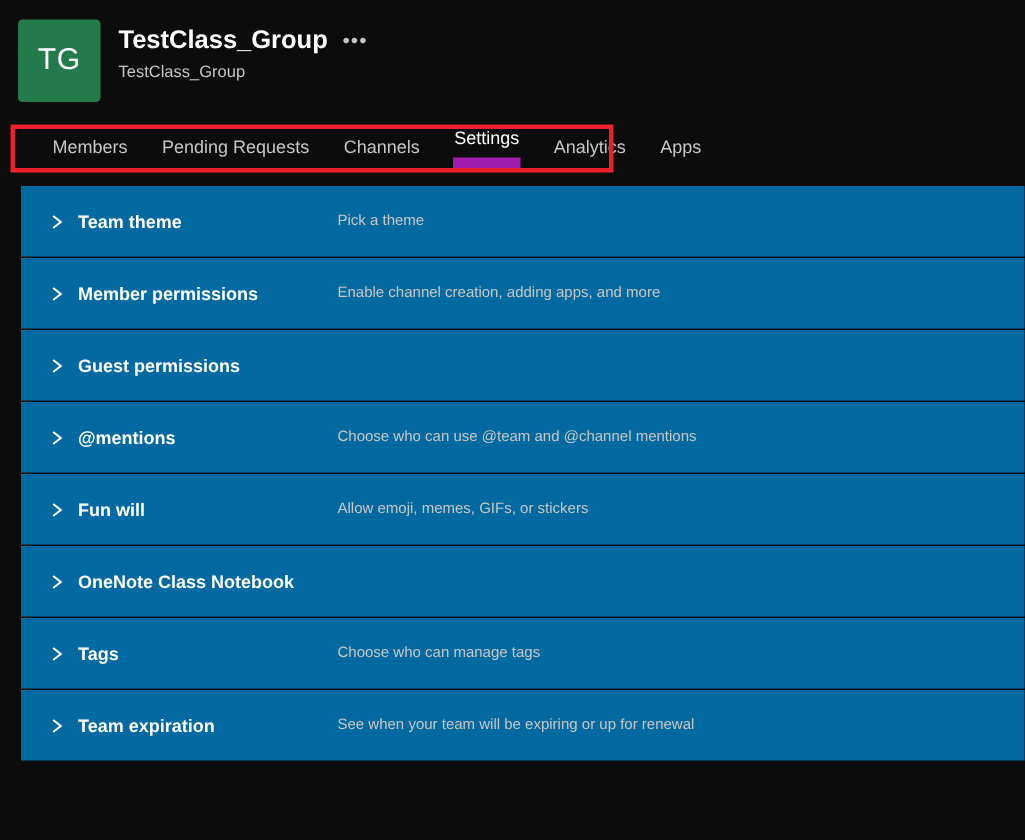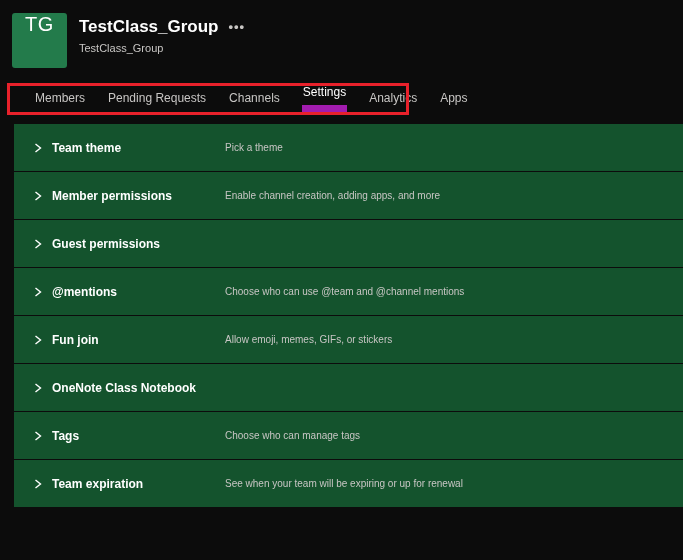--- a/index.html
+++ b/index.html
@@ -11,21 +11,21 @@
     font-family:"Liberation Sans", sans-serif;
     color:#ffffff;
   }
 
   
   .header { position:absolute; top:0; left:0; right:0; height:82px; background:#0c0c0c; }
   .avatar {
     position:absolute; left:12px; top:13px;
     width:55px; height:55px;
     background:#237b4b; border-radius:3px;
-    display:flex; justify-content:center;
+    display:flex; align-items:center; justify-content:center;
     font-size:20px; color:#ffffff; letter-spacing:0.5px;
   }
   .title-block { position:absolute; left:79px; top:17px; }
   .title-line { display:flex; align-items:center; }
   .title { font-size:17px; font-weight:bold; color:#ffffff; }
   .more-btn {
     margin-left:10px; color:#c8c6c4; font-size:13px; font-weight:bold;
     letter-spacing:1px; cursor:pointer; line-height:10px;
   }
   .subtitle { font-size:11px; color:#c8c6c4; margin-top:5px; }
@@ -46,21 +46,21 @@
   .annotation-rect {
     position:absolute; left:7px; top:83px;
     width:402px; height:32px;
     border:3px solid #e8212b;
     pointer-events:none;
   }
 
   
   .rows { position:absolute; top:124px; left:14px; right:0; }
   .row {
-    height:47px; background:#14532d; margin-bottom:1px;
+    height:47px; background:#0369a1; margin-bottom:1px;
     display:flex; align-items:center; position:relative;
     cursor:pointer;
   }
   .chevron {
     margin-left:19px; width:10px; height:10px; flex:0 0 auto;
     display:flex; align-items:center; justify-content:center;
   }
   .row-label { font-size:12px; font-weight:bold; color:#ffffff; margin-left:9px; }
   .row-desc {
     position:absolute; left:211px; right:12px;
@@ -136,21 +136,21 @@
     <span class="row-desc">Choose who can use @team and @channel mentions</span>
   </div>
 
 
   <div class="row">
     <span class="chevron">
       <svg width="8" height="10" viewBox="0 0 8 10">
           <path d="M1.5 1 L6.5 5 L1.5 9" stroke="#ffffff" stroke-width="1.4" fill="none"></path>
         </svg>
     </span>
-    <span class="row-label">Fun join</span>
+    <span class="row-label">Fun will</span>
     <span class="row-desc">Allow emoji, memes, GIFs, or stickers</span>
   </div>
 
   <div class="row">
     <span class="chevron">
       <svg width="8" height="10" viewBox="0 0 8 10">
           <path d="M1.5 1 L6.5 5 L1.5 9" stroke="#ffffff" stroke-width="1.4" fill="none"></path>
         </svg>
     </span>
     <span class="row-label">OneNote Class Notebook</span>

